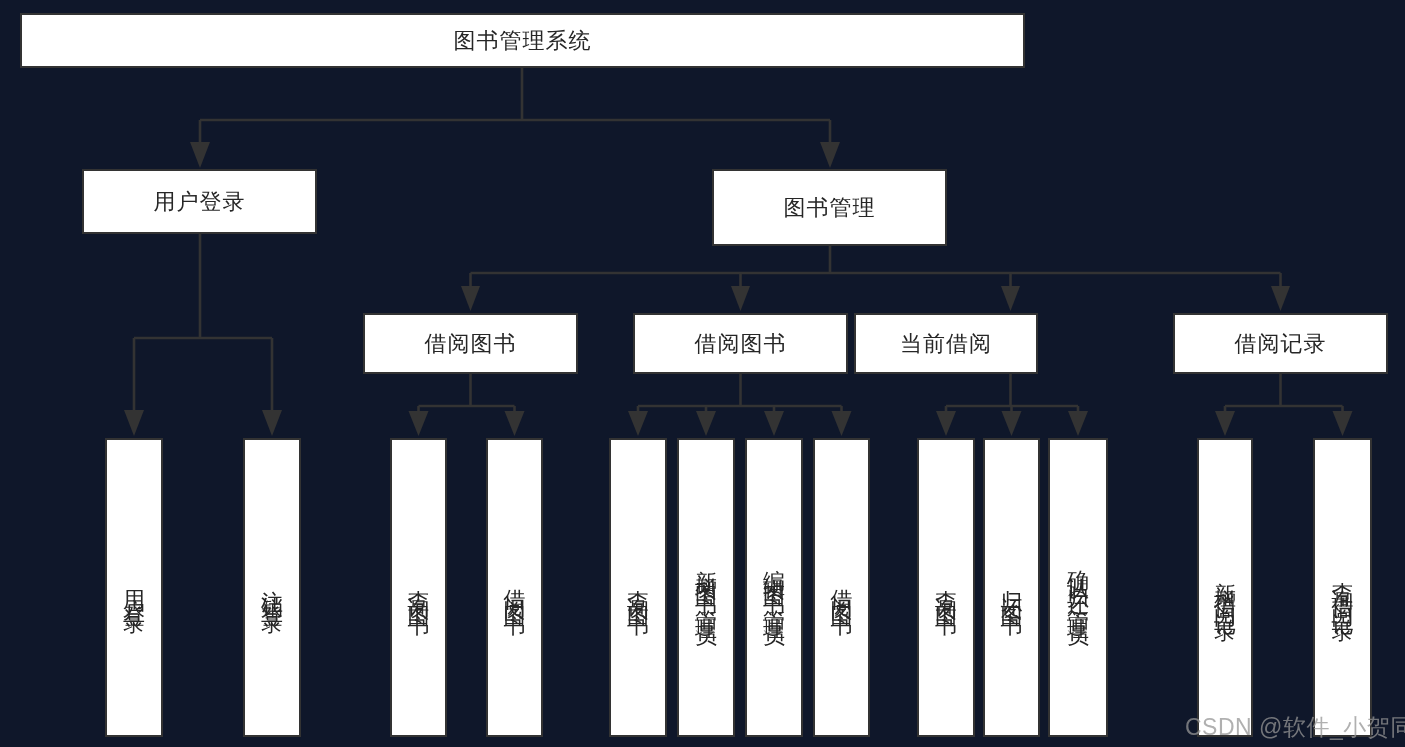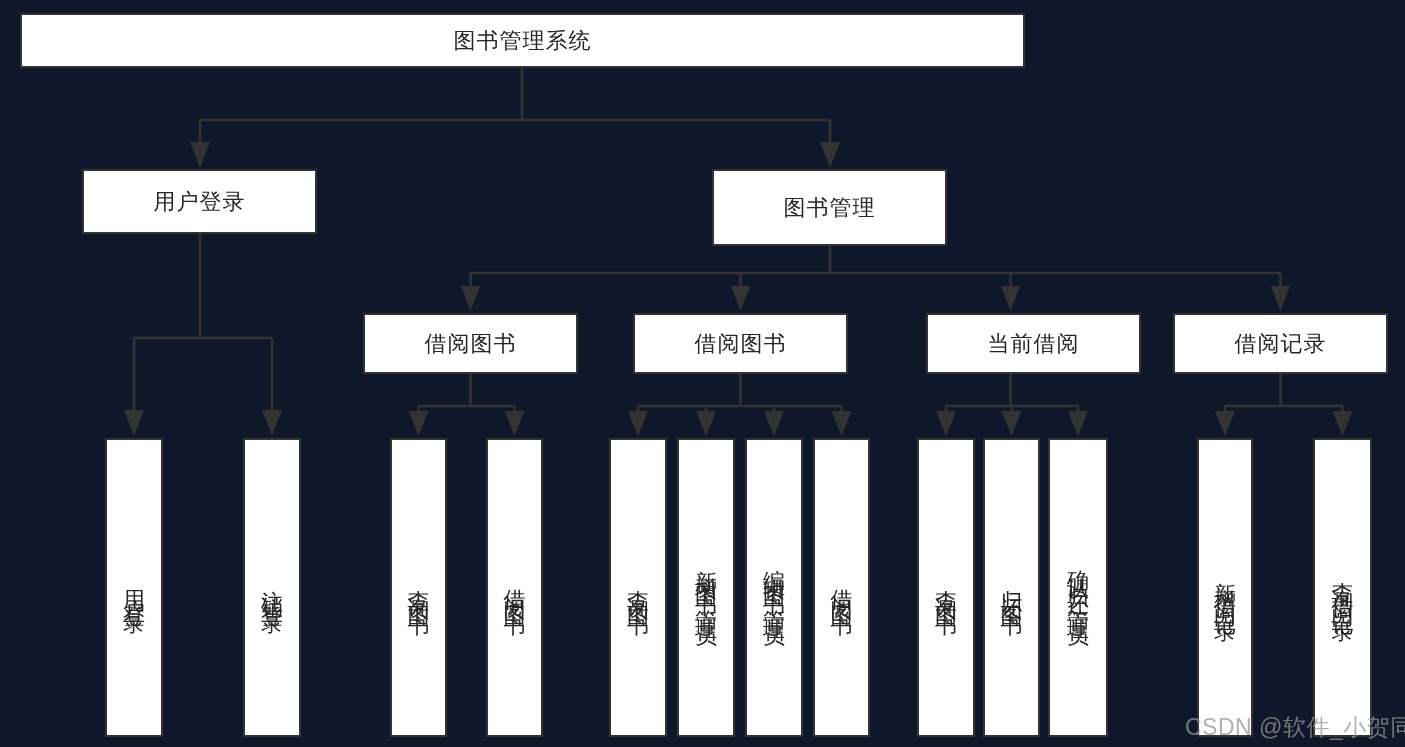--- a/index.html
+++ b/index.html
@@ -138,21 +138,21 @@
   <div class="box" style="left:712px;top:169px;width:235px;height:77px">
     <span class="lbl">图书管理</span>
   </div>
 
   <div class="box" style="left:363px;top:313px;width:215px;height:61px">
     <span class="lbl">借阅图书</span>
   </div>
   <div class="box" style="left:633px;top:313px;width:215px;height:61px">
     <span class="lbl">借阅图书</span>
   </div>
-  <div class="box" style="left:926px;top:313px;width:215px;height:61px">
+  <div class="box" style="left:854px;top:313px;width:184px;height:61px">
     <span class="lbl">当前借阅</span>
   </div>
   <div class="box" style="left:1173px;top:313px;width:215px;height:61px">
     <span class="lbl">借阅记录</span>
   </div>
 
   <div class="box" style="left:105px;top:438px;width:58px;height:299px">
     <span class="vlbl">用户登录</span>
   </div>
   <div class="box" style="left:243px;top:438px;width:58px;height:299px">

